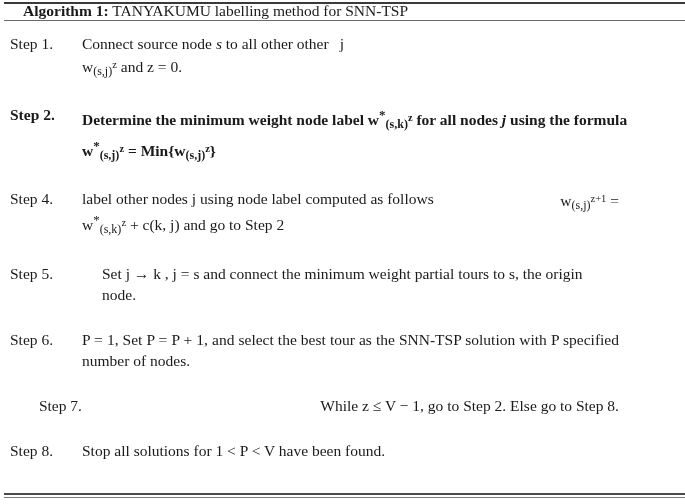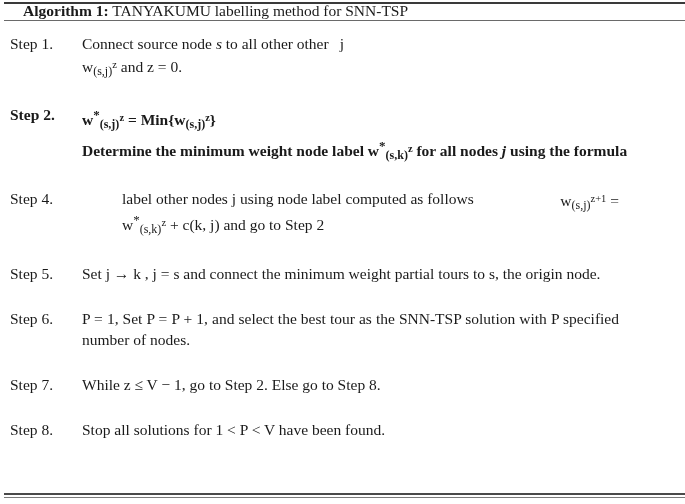--- a/index.html
+++ b/index.html
@@ -97,24 +97,24 @@
   }
   .step-body.justify {
     text-align: justify;
     text-align-last: left;
   }
 
   
   .step.s1 { margin-bottom: 22px; }
   .step.s2 { margin-bottom: 22px; font-weight: bold; }
   .step.s3 { margin-bottom: 22px; }
-  .step.s4 { margin-bottom: 22px; padding-left: 40px; }
-  .step.s5 { margin-bottom: 24px; }
+  .step.s4 { margin-bottom: 22px; }
+  .step.s5 { margin-bottom: 24px; padding-left: 20px; }
   .step.s6 { margin-bottom: 24px; }
-  .step.s7 { margin-bottom: 24px; }
+  .step.s7 { margin-bottom: 24px; text-align: right; }
   .step.s8 { margin-bottom: 0; }
 
   .line { display: block; white-space: nowrap; }
   .line.wrapok { white-space: normal; }
 
   
   .it { font-style: italic; }
   .sub {
     font-size: 12px;
     vertical-align: -0.28em;
@@ -155,22 +155,22 @@
       <span class="step-label">Step 1.</span>
       <div class="step-body">
         <span class="line"><span>Connect source node </span><span class="it">s</span><span> to all other other</span><span class="sp-md"></span><span>j</span></span>
         <span class="line"><span class="wv">w</span><span class="sub">(s,j)</span><span class="sup">z</span><span> and   z = 0.</span></span>
       </div>
     </div>
 
     <div class="step s2">
       <span class="step-label">Step 2.</span>
       <div class="step-body">
+        <span class="line"><span>Determine the minimum weight node label w</span><span class="star">*</span><span class="sub">(s,k)</span><span class="sup">z</span><span>  for all nodes </span><span class="it">j</span><span> using the formula</span></span>
         <span class="line"><span class="wv">w</span><span class="star">*</span><span class="sub">(s,j)</span><span class="sup">z</span><span> = Min{w</span><span class="sub">(s,j)</span><span class="sup">z</span><span>}</span></span>
-        <span class="line"><span>Determine the minimum weight node label w</span><span class="star">*</span><span class="sub">(s,k)</span><span class="sup">z</span><span>  for all nodes </span><span class="it">j</span><span> using the formula</span></span>
       </div>
     </div>
 
 
     <div class="step s4">
       <span class="step-label">Step 4.</span>
       <div class="step-body">
         <span class="line"><span class="rightfrag"><span class="wv">w</span><span class="sub">(s,j)</span><span class="sup">z+1</span><span> =</span></span><span>label other nodes j using node label computed as follows</span></span>
         <span class="line"><span class="wv">w</span><span class="star">*</span><span class="sub">(s,k)</span><span class="sup">z</span><span> + c(k, j) and go to Step 2</span></span>
       </div>

